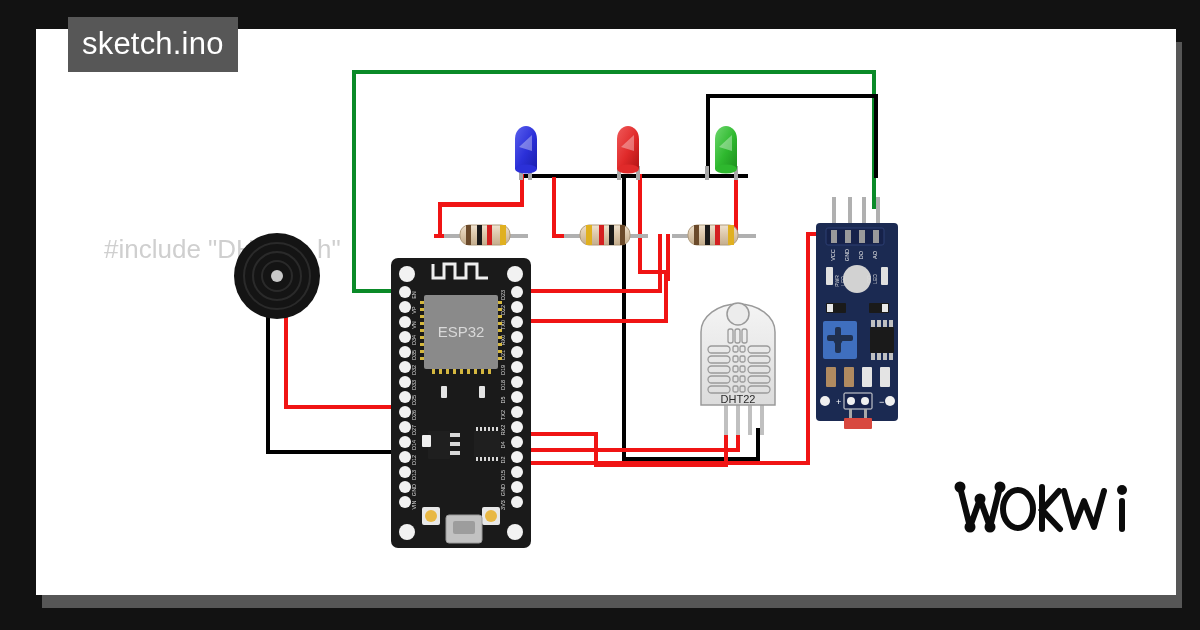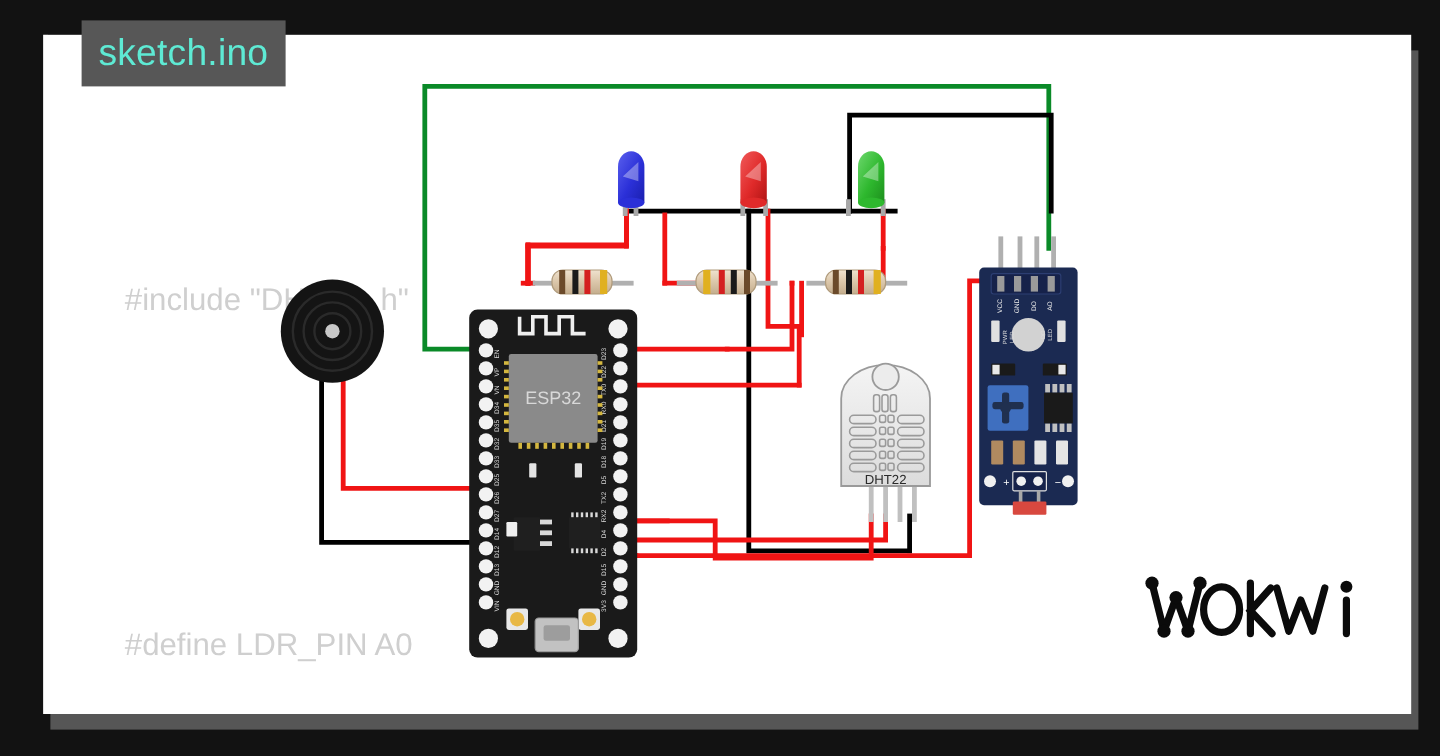--- a/index.html
+++ b/index.html
@@ -25,21 +25,21 @@
     overflow: hidden;
   }
   .canvas-left-edge {
     position: absolute; left: 36px; top: 29px;
     width: 4px; height: 566px; background: #7a7a7a;
   }
 
   
   .file-chip {
     position: absolute; left: 68px; top: 17px;
-    background: #575757; color: #5eead4;
+    background: #575757; color: #ffffff;
     font-size: 31px; line-height: 1;
     padding: 11px 14px 13px 14px;
     letter-spacing: 0.2px;
     white-space: nowrap;
     z-index: 40;
   }
 
   
   .code {
     position: absolute; left: 68px; top: 100px;
@@ -68,21 +68,20 @@
 <div id="root">
 
   <div class="canvas-shadow"></div>
   <div class="canvas-left-edge"></div>
 
   <div class="canvas">
 
     <div class="code">
       <span class="ln">#include "DHTesp.h"</span>
       <span class="ln"></span>
-      <span class="ln">#define LDR_PIN A0</span>
       
       
       
       
       
       
       
       
     </div>
 

